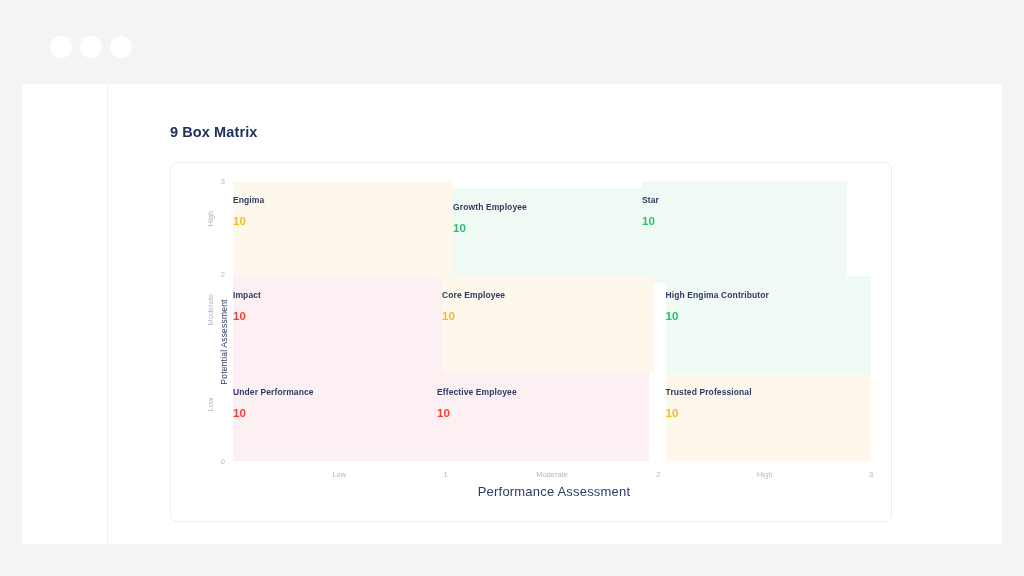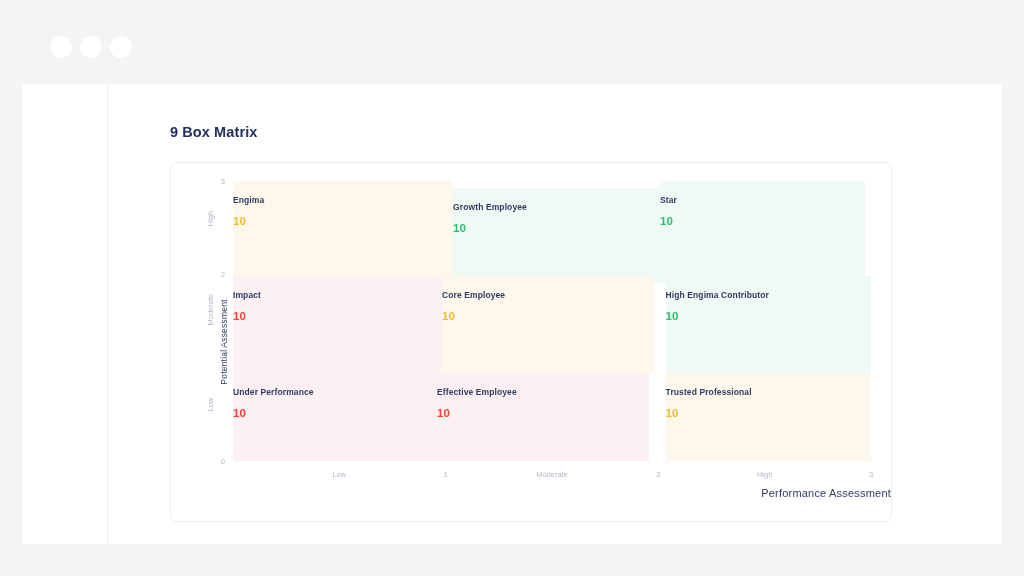--- a/index.html
+++ b/index.html
@@ -114,22 +114,22 @@
     font-size: 8.5px;
     color: #2f3b63;
     letter-spacing: .2px;
   }
 
   .x-axis-title {
     position: absolute;
     left: 0;
     right: 0;
     bottom: 22px;
-    text-align: right;
-    font-size: 11px;
+    text-align: center;
+    font-size: 13px;
     color: #2f3b63;
     letter-spacing: .2px;
     padding-left: 46px;
   }
 
   
   .plot {
     position: absolute;
     left: 62px;
     top: 18px;
@@ -247,21 +247,21 @@
 
           <div class="plot">
               <div class="cell" style="left: 0px; top: 0px; width: 220.11px; height: 95.2px; background: rgb(253, 248, 235);">
                 <div class="cell-label">Engima</div>
                 <div class="cell-value" style="color: rgb(240, 187, 49);">10</div>
               </div>
               <div class="cell" style="left: 220.11px; top: 7px; width: 212.454px; height: 95.2px; background: rgb(240, 250, 244);">
                 <div class="cell-label">Growth Employee</div>
                 <div class="cell-value" style="color: rgb(45, 189, 110);">10</div>
               </div>
-              <div class="cell" style="left: 427px; top: 0px; width: 205.436px; height: 95.2px; background: rgb(240, 250, 244);">
+              <div class="cell" style="left: 409px; top: 0px; width: 205.436px; height: 95.2px; background: rgb(240, 250, 244);">
                 <div class="cell-label">Star</div>
                 <div class="cell-value" style="color: rgb(45, 189, 110);">10</div>
               </div>
               <div class="cell" style="left: 0px; top: 95.2px; width: 220.11px; height: 96.6px; background: rgb(253, 240, 242);">
                 <div class="cell-label">Impact</div>
                 <div class="cell-value" style="color: rgb(239, 65, 54);">10</div>
               </div>
               <div class="cell" style="left: 209px; top: 95.2px; width: 212.454px; height: 96.6px; background: rgb(253, 248, 235);">
                 <div class="cell-label">Core Employee</div>
                 <div class="cell-value" style="color: rgb(240, 187, 49);">10</div>

